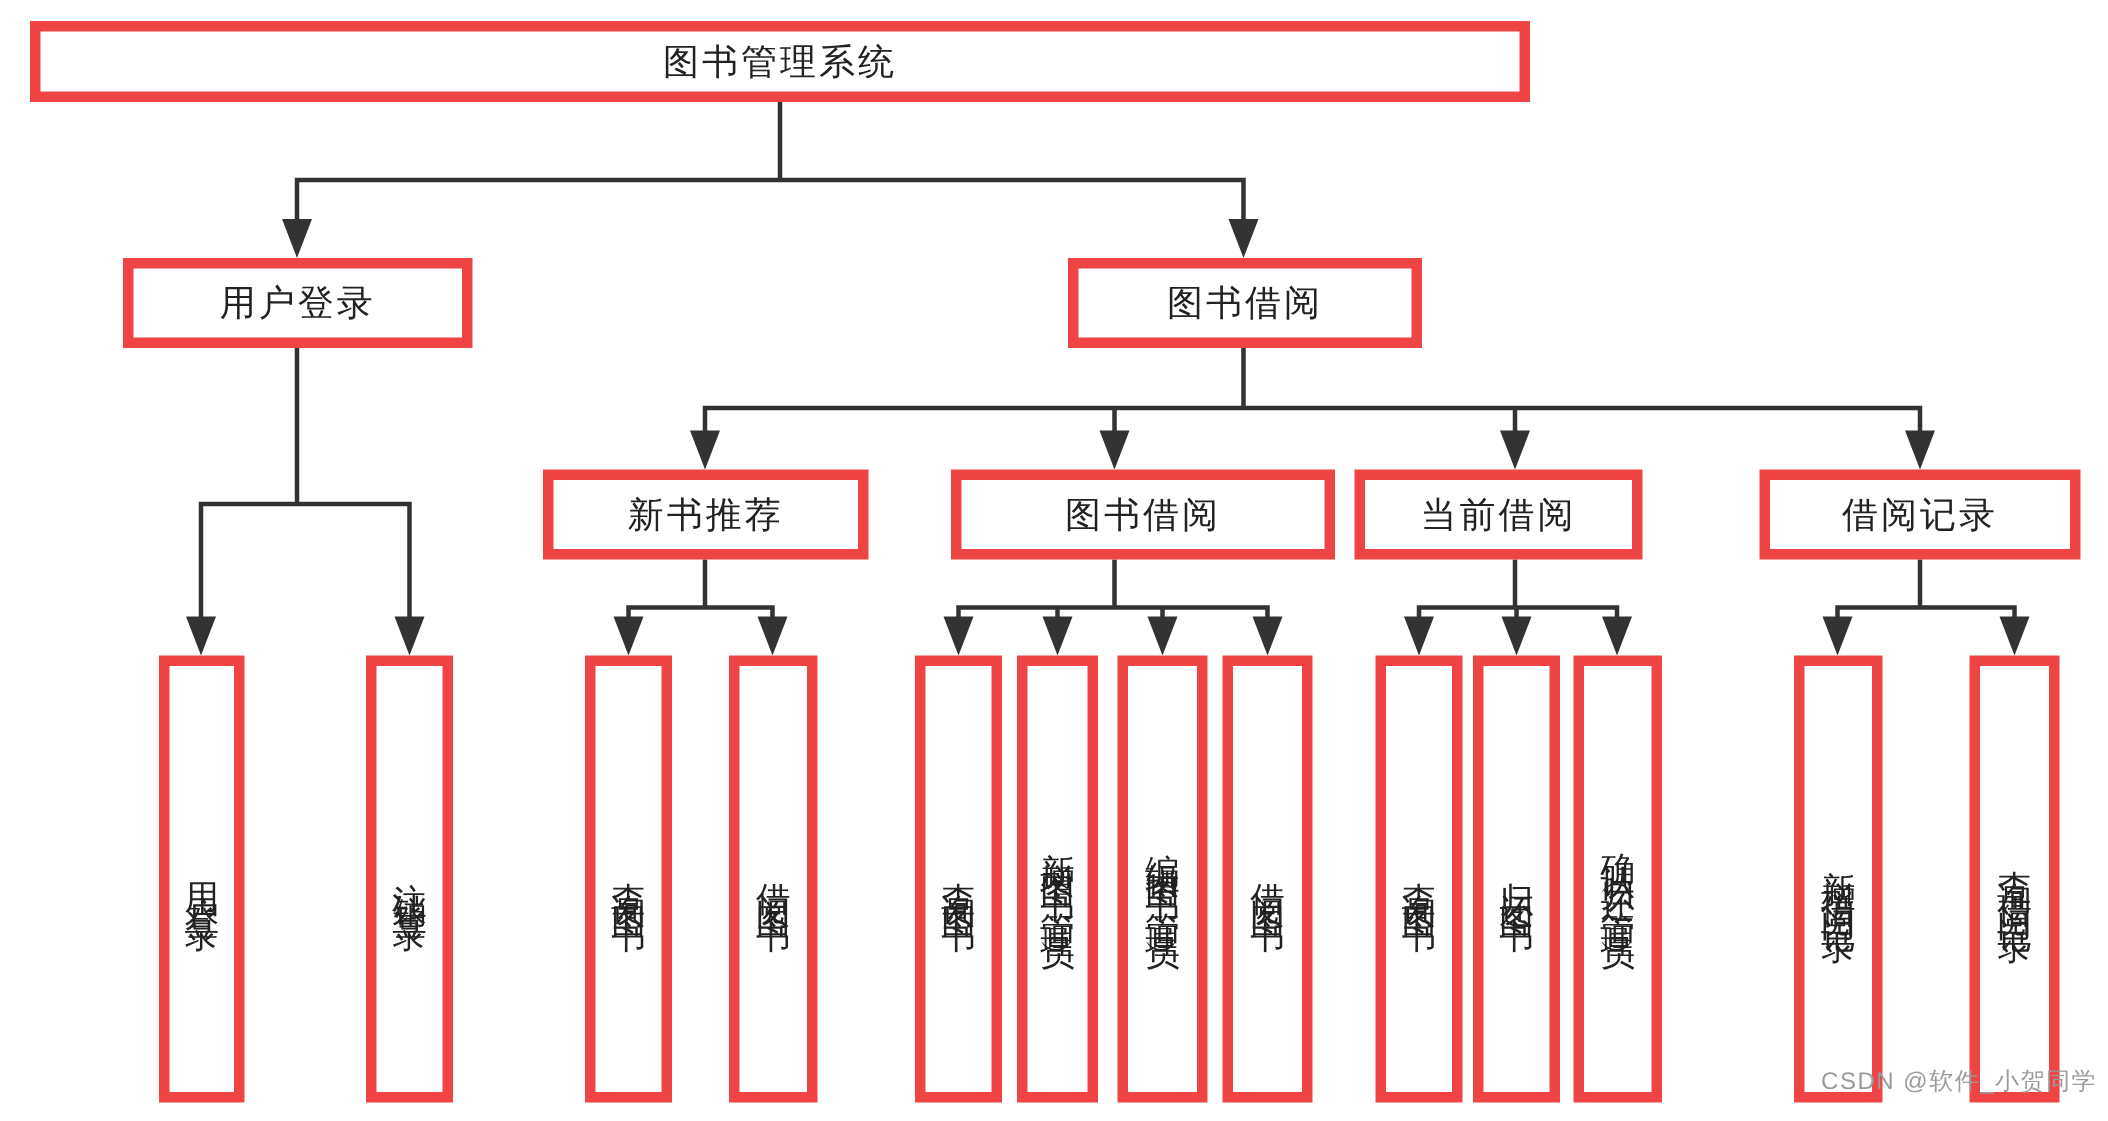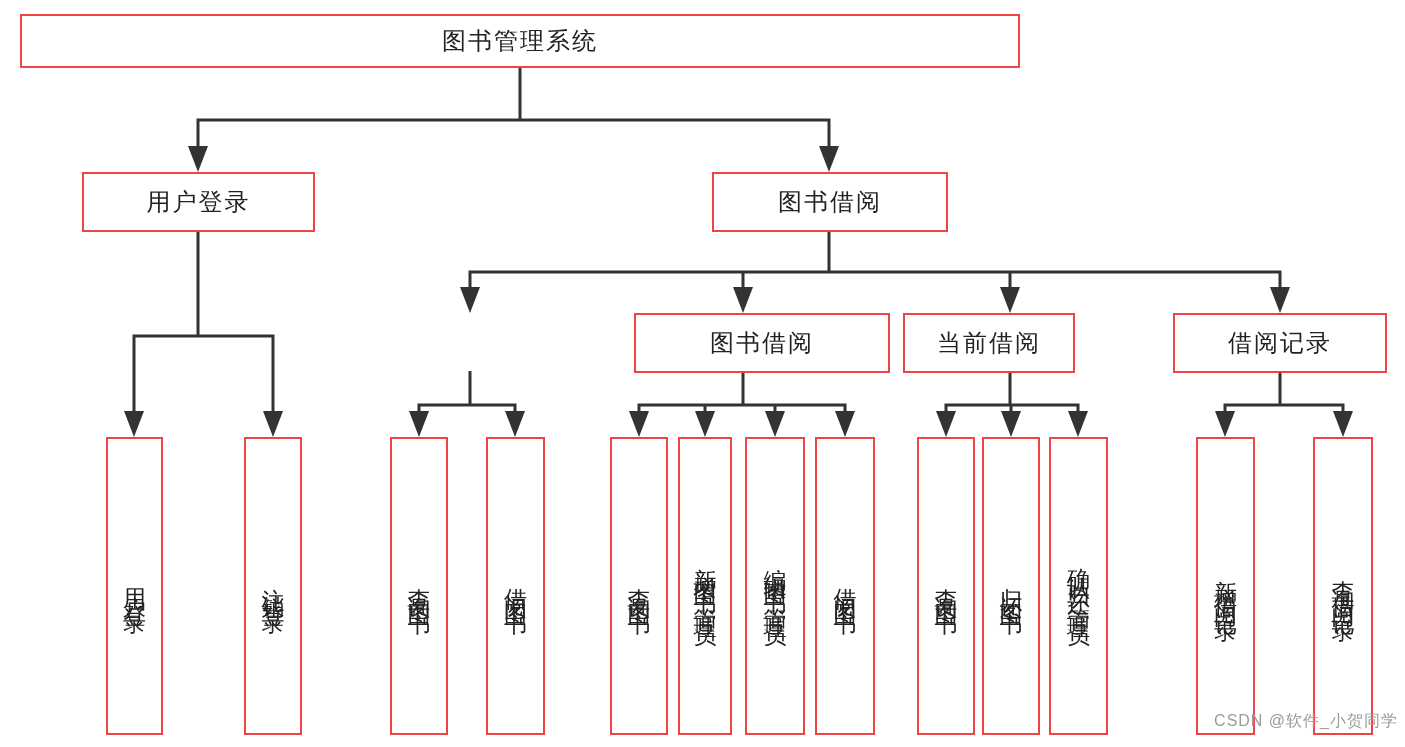--- a/index.html
+++ b/index.html
@@ -16,21 +16,21 @@
     overflow: hidden;
   }
   .connectors {
     position: absolute; left: 0; top: 0;
     width: 1405px; height: 747px;
     pointer-events: none;
   }
   .node {
     position: absolute;
     background: #ffffff;
-    border: 2px solid #ef4444;
+    border: 7px solid #ef4444;
     display: flex;
     align-items: center;
     justify-content: center;
     color: #222222;
     z-index: 2;
   }
   .h-node {
     font-size: 24px;
     letter-spacing: 2px;
     white-space: nowrap;
@@ -109,22 +109,23 @@
              M1068 411 L1088 411 L1078 437 Z
              M1215 411 L1235 411 L1225 437 Z
              M1333 411 L1353 411 L1343 437 Z"></path>
   </svg>
 
   <div class="node h-node" style="left:20px; top:14px; width:1000px; height:54px">图书管理系统</div>
 
   <div class="node h-node" style="left:82px; top:172px; width:233px; height:60px">用户登录</div>
   <div class="node h-node" style="left:712px; top:172px; width:236px; height:60px">图书借阅</div>
 
+  <div class="node h-node" style="left:362px; top:313px; width:217px; height:60px">新书推荐</div>
   <div class="node h-node" style="left:634px; top:313px; width:256px; height:60px">图书借阅</div>
-  <div class="node h-node" style="left:903px; top:313px; width:172px; height:60px">当前借阅</div>
+  <div class="node h-node" style="left:903px; top:313px; width:192px; height:60px">当前借阅</div>
   <div class="node h-node" style="left:1173px; top:313px; width:214px; height:60px">借阅记录</div>
 
   <div class="node v-node" style="left:106px; top:437px; width:57px; height:298px">用户登录</div>
   <div class="node v-node" style="left:244px; top:437px; width:58px; height:298px">注销登录</div>
 
   <div class="node v-node" style="left:390px; top:437px; width:58px; height:298px">查询图书</div>
   <div class="node v-node" style="left:486px; top:437px; width:59px; height:298px">借阅图书</div>
 
   <div class="node v-node" style="left:610px; top:437px; width:58px; height:298px">查询图书</div>
   <div class="node v-node" style="left:678px; top:437px; width:54px; height:298px">新增图书（管理员）</div>

